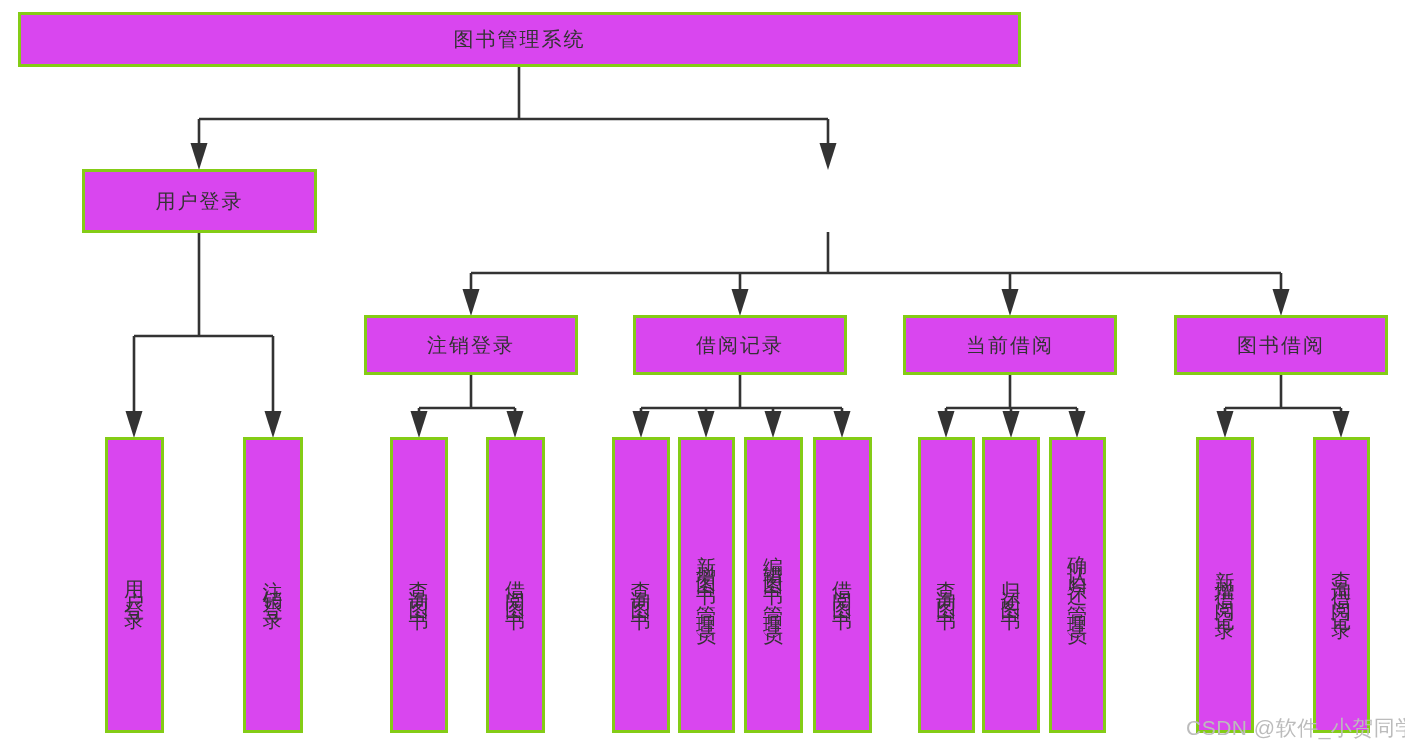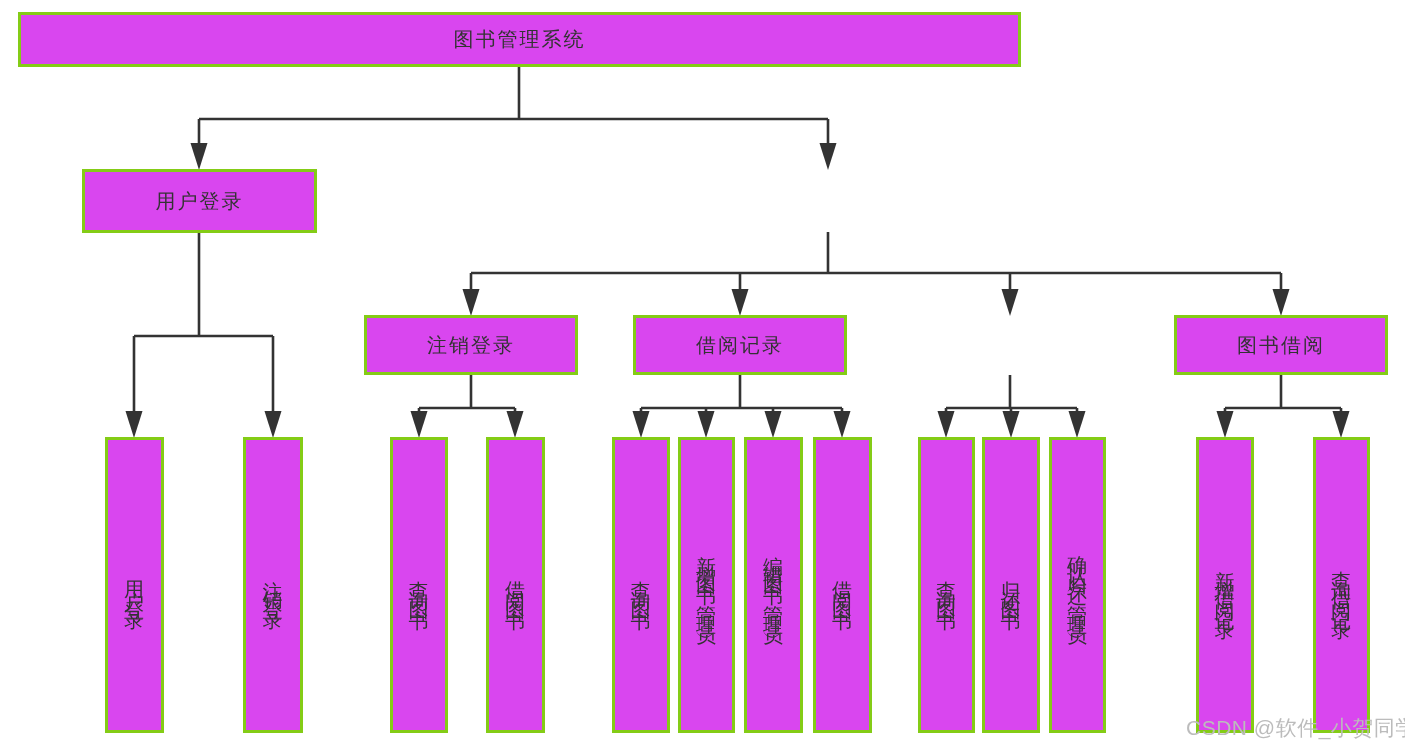--- a/index.html
+++ b/index.html
@@ -131,20 +131,23 @@
   <div class="box h" style="left:82px;top:169px;width:235px;height:64px">
     <span>用户登录</span>
   </div>
 
   <div class="box h" style="left:364px;top:315px;width:214px;height:60px">
     <span>注销登录</span>
   </div>
   <div class="box h" style="left:633px;top:315px;width:214px;height:60px">
     <span>借阅记录</span>
   </div>
+  <div class="box h" style="left:903px;top:315px;width:214px;height:60px">
+    <span>当前借阅</span>
+  </div>
   <div class="box h" style="left:1174px;top:315px;width:214px;height:60px">
     <span>图书借阅</span>
   </div>
 
   <div class="box v" style="left:105px;top:437px;width:59px;height:296px">
     <span>用户登录</span>
   </div>
   <div class="box v" style="left:243px;top:437px;width:60px;height:296px">
     <span>注销登录</span>
   </div>

